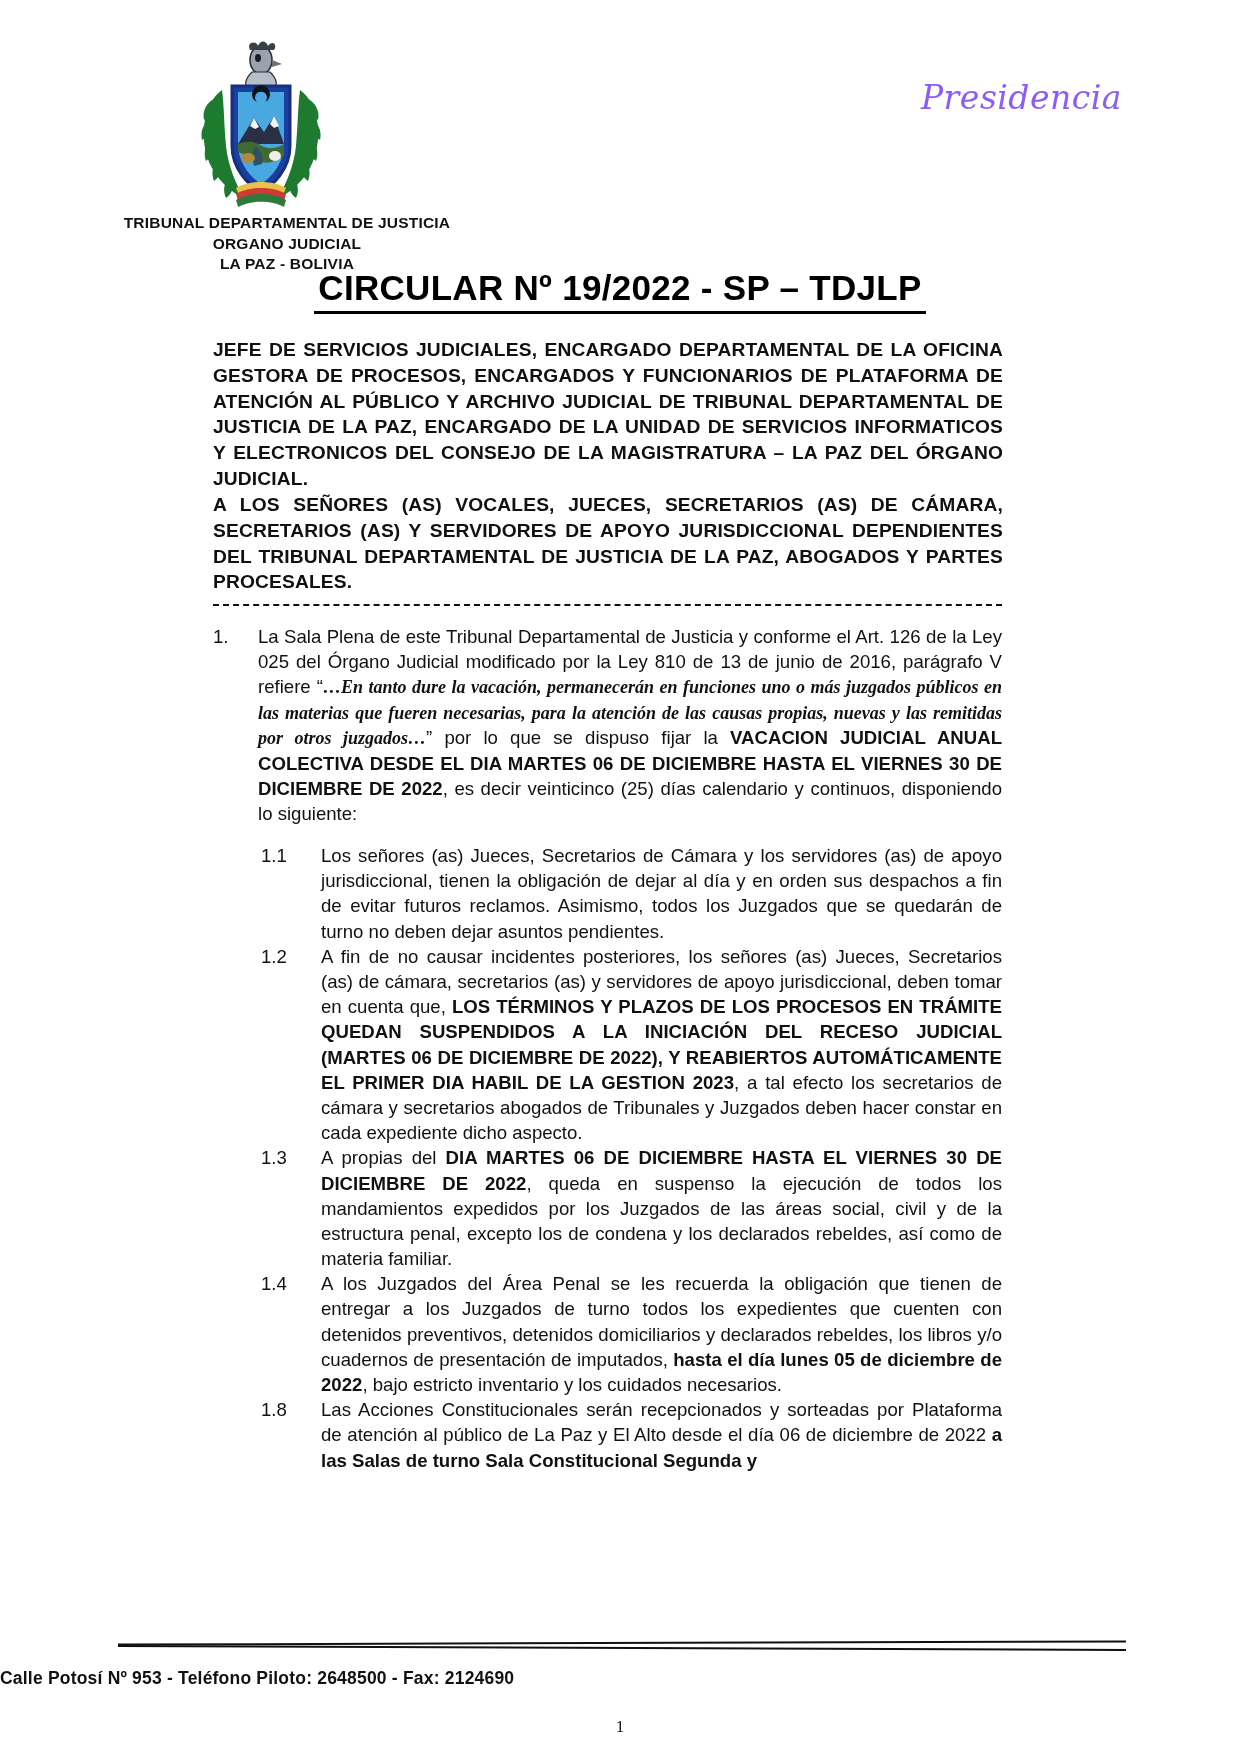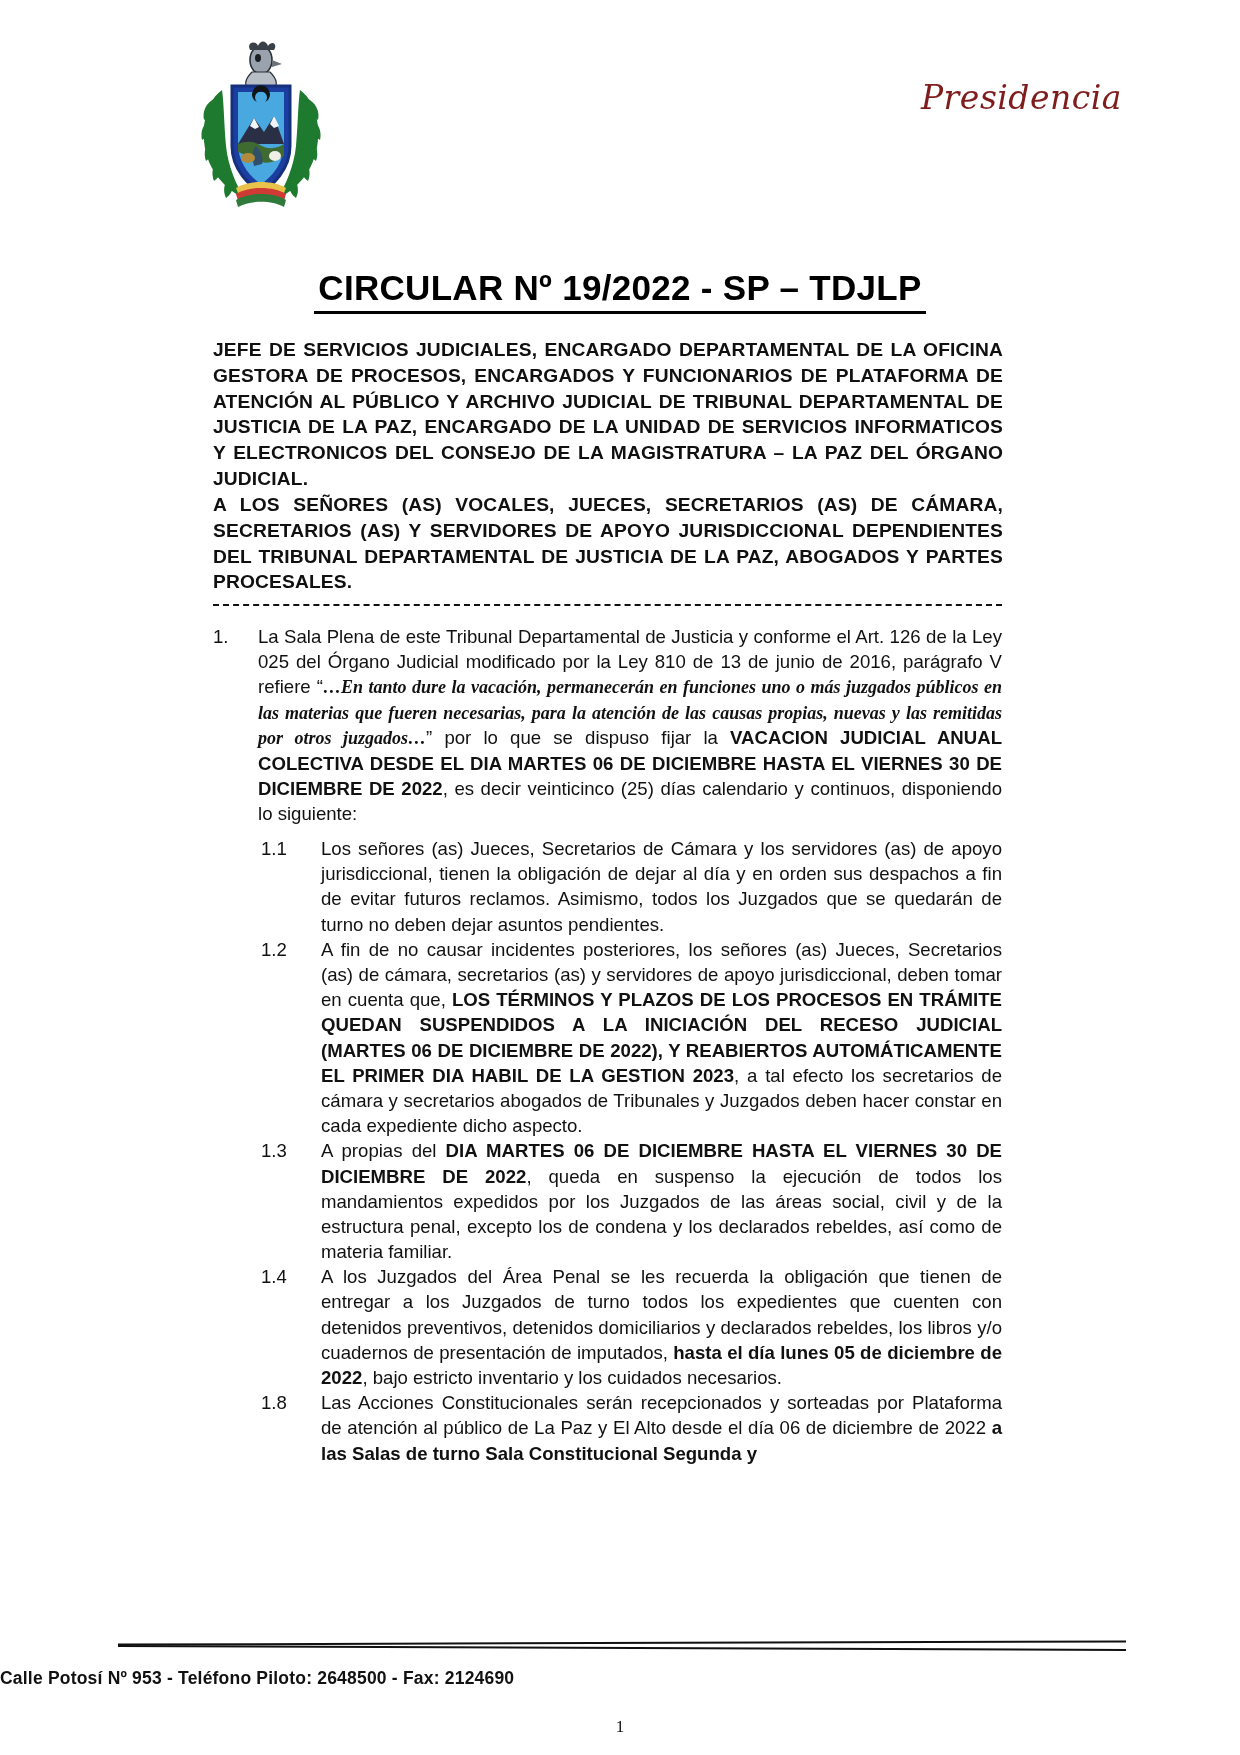--- a/index.html
+++ b/index.html
@@ -23,21 +23,21 @@
     position:relative;
     height:300px;
   }
   .presidencia{
     position:absolute;
     right:118px; top:78px;
     font-family:"DejaVu Serif", serif;
     font-style:italic;
     font-size:33px;
     letter-spacing:.5px;
-    color:#7f1d1d;
+    color:#8b5cf6;
     white-space:nowrap;
   }
   .crest-wrap{
     position:absolute;
     left:186px; top:38px;
     width:150px; height:180px;
   }
   .org-lines{
     position:absolute;
     left:112px; top:213px;
@@ -122,21 +122,21 @@
     text-align-last:left;
     hyphens:none;
   }
   .txt b{font-weight:bold;}
   .quote{
     font-family:"Liberation Serif", serif;
     font-style:italic;
     font-weight:bold;
     font-size:18px;
   }
-  .sublist{margin-top:10px;}
+  .sublist{margin-top:17px;}
 
   
   .footrule{
     position:absolute;
     left:118px; top:1642px;
     width:1008px;
     height:7px;
   }
   .footrule .l1{
     position:absolute;left:0;top:0;width:1008px;height:2px;background:#111;
@@ -219,20 +219,25 @@
 
         <ellipse cx="62" cy="120" rx="7" ry="5" fill="#b08a3d"></ellipse>
         <ellipse cx="89" cy="118" rx="6" ry="5" fill="#efefe6"></ellipse>
 
         <path d="M50 150 C62 142 88 142 100 150 L96 160 C84 153 66 153 54 160 Z" fill="#e8c24a"></path>
         <path d="M50 156 C62 148 88 148 100 156 L98 163 C86 156 64 156 52 163 Z" fill="#cf3a35"></path>
         <path d="M50 162 C62 154 88 154 100 162 L98 169 C86 162 64 162 52 169 Z" fill="#2f7a3a"></path>
       </svg>
     </div>
 
+    <div class="org-lines">
+      <div>TRIBUNAL DEPARTAMENTAL DE JUSTICIA</div>
+      <div>ORGANO JUDICIAL</div>
+      <div>LA PAZ - BOLIVIA</div>
+    </div>
   </div>
 
   <div class="title">
     <span>CIRCULAR Nº 19/2022 - SP – TDJLP</span>
   </div>
 
   <div class="addressee">
     <p class="just">JEFE DE SERVICIOS JUDICIALES, ENCARGADO DEPARTAMENTAL DE LA OFICINA GESTORA DE PROCESOS, ENCARGADOS Y FUNCIONARIOS DE PLATAFORMA DE ATENCIÓN AL PÚBLICO Y ARCHIVO JUDICIAL DE TRIBUNAL DEPARTAMENTAL DE JUSTICIA DE LA PAZ, ENCARGADO DE LA UNIDAD DE SERVICIOS INFORMATICOS Y ELECTRONICOS DEL CONSEJO DE LA MAGISTRATURA – LA PAZ DEL ÓRGANO JUDICIAL.</p>
     <p class="just">A LOS SEÑORES (AS) VOCALES, JUECES, SECRETARIOS (AS) DE CÁMARA, SECRETARIOS (AS) Y SERVIDORES DE APOYO JURISDICCIONAL DEPENDIENTES DEL TRIBUNAL DEPARTAMENTAL DE JUSTICIA DE LA PAZ, ABOGADOS Y PARTES PROCESALES.</p>
   </div>

